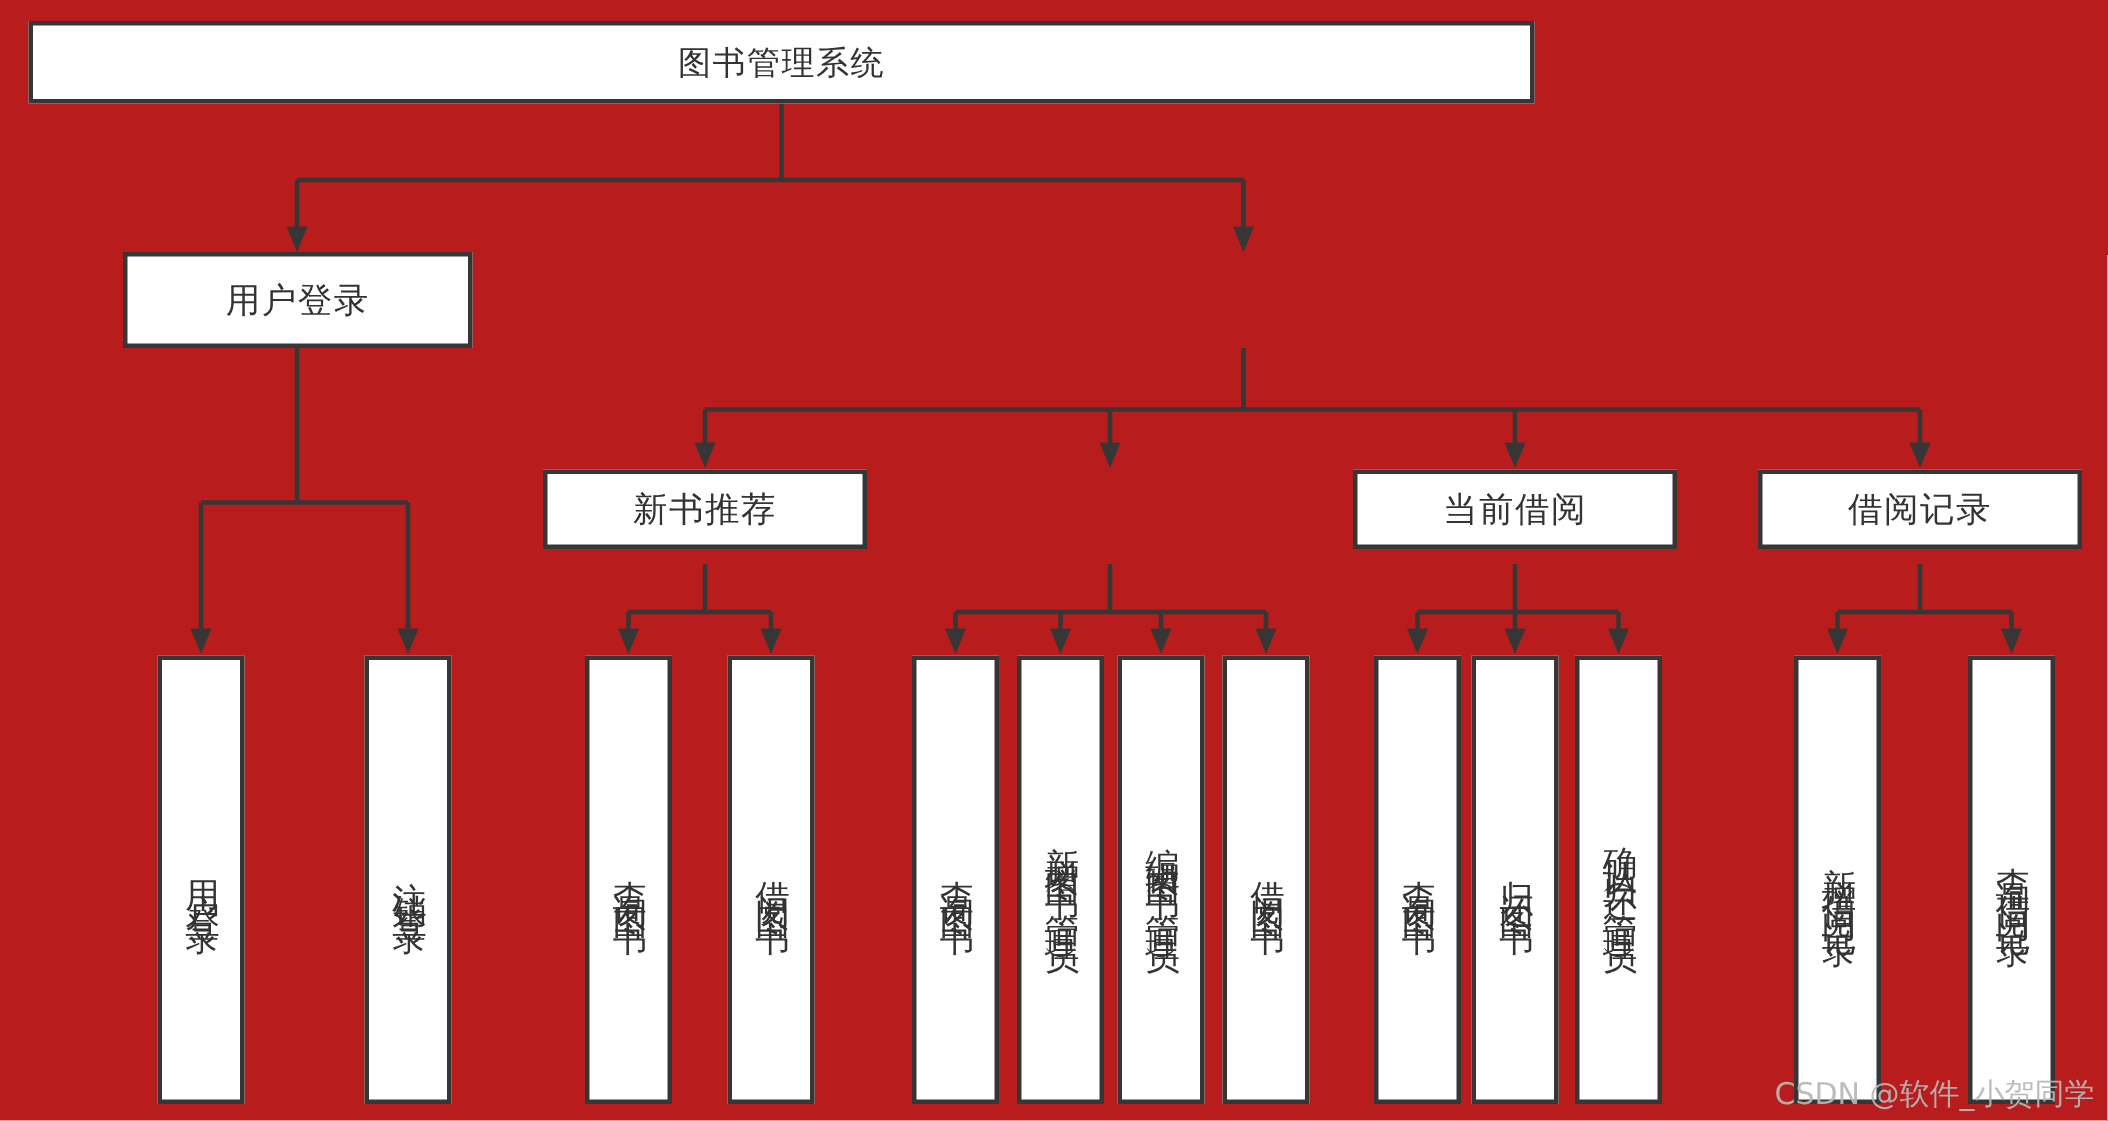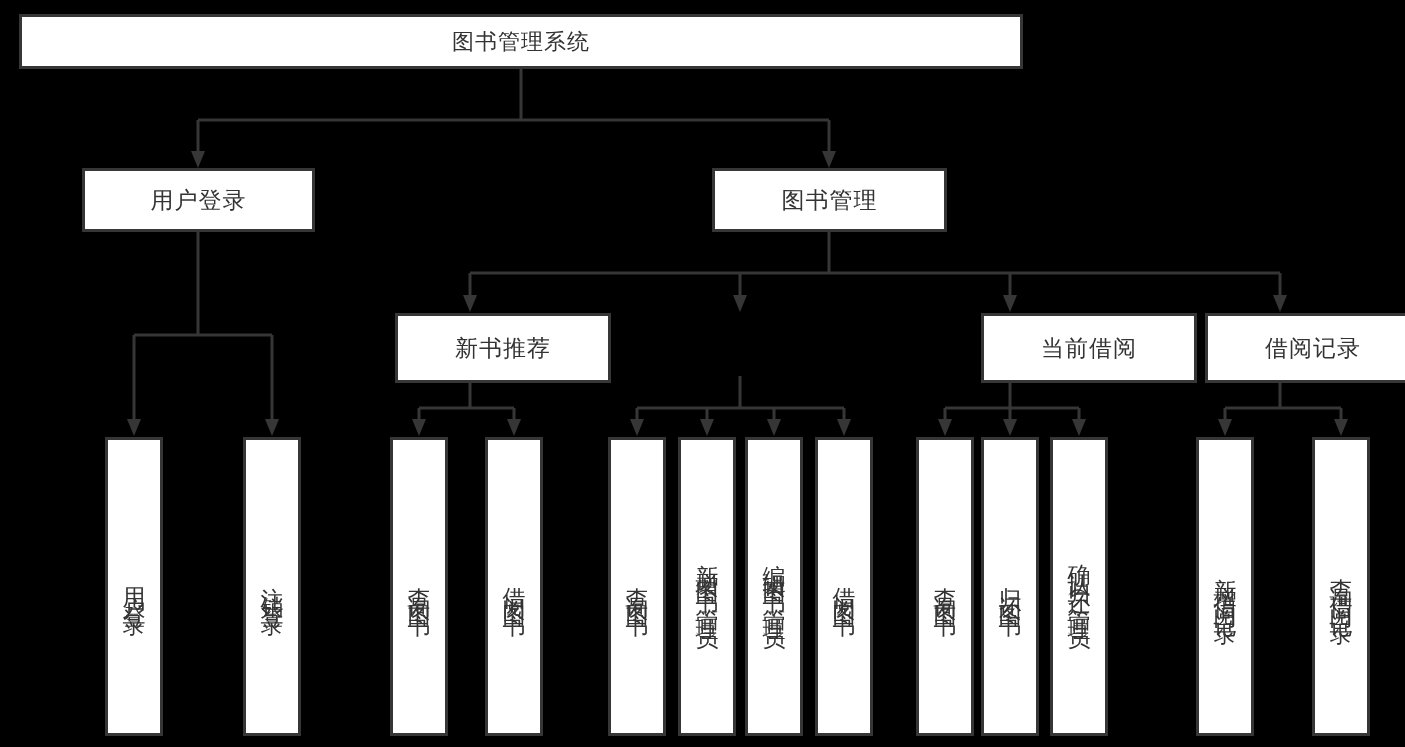--- a/index.html
+++ b/index.html
@@ -5,21 +5,21 @@
   html, body {
     margin: 0;
     padding: 0;
     background: #ffffff;
     font-family: "DejaVu Sans", "Liberation Sans", sans-serif;
   }
   #stage {
     position: relative;
     width: 1405px;
     height: 747px;
-    background: #000000;
+    background: #b91c1c;
     overflow: hidden;
   }
   #connectors {
     position: absolute;
     left: 0; top: 0;
     width: 1405px; height: 747px;
     z-index: 1;
   }
   .node {
     position: absolute;
@@ -30,34 +30,34 @@
     display: flex;
     align-items: center;
     justify-content: center;
     z-index: 2;
     font-size: 23px;
     letter-spacing: 1px;
     white-space: nowrap;
   }
   .node.root   { left: 19px;  top: 14px;  width: 1004px; height: 55px; font-size: 22px; }
   .node.lvl2   { top: 168px; height: 64px; }
-  .node.lvl3   { top: 313px; height: 70px; margin-left: 33px; }
+  .node.lvl3   { top: 313px; height: 53px; }
   .node.leaf   { top: 437px; height: 299px; }
   .leaf .vtext {
     writing-mode: vertical-rl;
     text-orientation: mixed;
     letter-spacing: 9px;
     line-height: 1;
     white-space: nowrap;
   }
   #n-user-login    { left: 82px;   width: 233px; }
   #n-book-mgmt     { left: 712px;  width: 235px; }
   #n-new-book      { left: 362px;  width: 216px; }
   #n-book-borrow   { left: 632px;  width: 216px; }
-  #n-cur-borrow    { left: 948px;  width: 216px; }
+  #n-cur-borrow    { left: 902px;  width: 216px; }
   #n-borrow-rec    { left: 1172px; width: 216px; }
   #lf-user-login   { left: 105px;  width: 58px; }
   #lf-logout       { left: 243px;  width: 58px; }
   #lf-query-a      { left: 390px;  width: 58px; }
   #lf-borrow-a     { left: 485px;  width: 58px; }
   #lf-query-b      { left: 608px;  width: 58px; }
   #lf-add-book     { left: 678px;  width: 58px; }
   #lf-edit-book    { left: 745px;  width: 58px; }
   #lf-borrow-b     { left: 815px;  width: 58px; }
   #lf-query-c      { left: 916px;  width: 58px; }
@@ -109,21 +109,20 @@
       <polygon points="1003,419 1017,419 1010,436"></polygon>
       <polygon points="1072,419 1086,419 1079,436"></polygon>
       <polygon points="1218,419 1232,419 1225,436"></polygon>
       <polygon points="1334,419 1348,419 1341,436"></polygon>
     </g>
   </svg>
 
   <div class="node root">图书管理系统</div>
 
   <div class="node lvl2" id="n-user-login">用户登录</div>
-  <div class="node lvl2" id="n-book-mgmt">图书管理</div>
 
   <div class="node lvl3" id="n-new-book">新书推荐</div>
   <div class="node lvl3" id="n-cur-borrow">当前借阅</div>
   <div class="node lvl3" id="n-borrow-rec">借阅记录</div>
 
   <div class="node leaf" id="lf-user-login">
     <span class="vtext">用户登录</span>
   </div>
   <div class="node leaf" id="lf-logout">
     <span class="vtext">注销登录</span>
@@ -155,13 +154,14 @@
   <div class="node leaf" id="lf-confirm">
     <span class="vtext">确认归还（管理员）</span>
   </div>
   <div class="node leaf" id="lf-add-rec">
     <span class="vtext">新增借阅记录</span>
   </div>
   <div class="node leaf" id="lf-query-rec">
     <span class="vtext">查询借阅记录</span>
   </div>
 
+  <div id="watermark">CSDN @软件_小贺同学</div>
 </div>
 
 </body></html>

